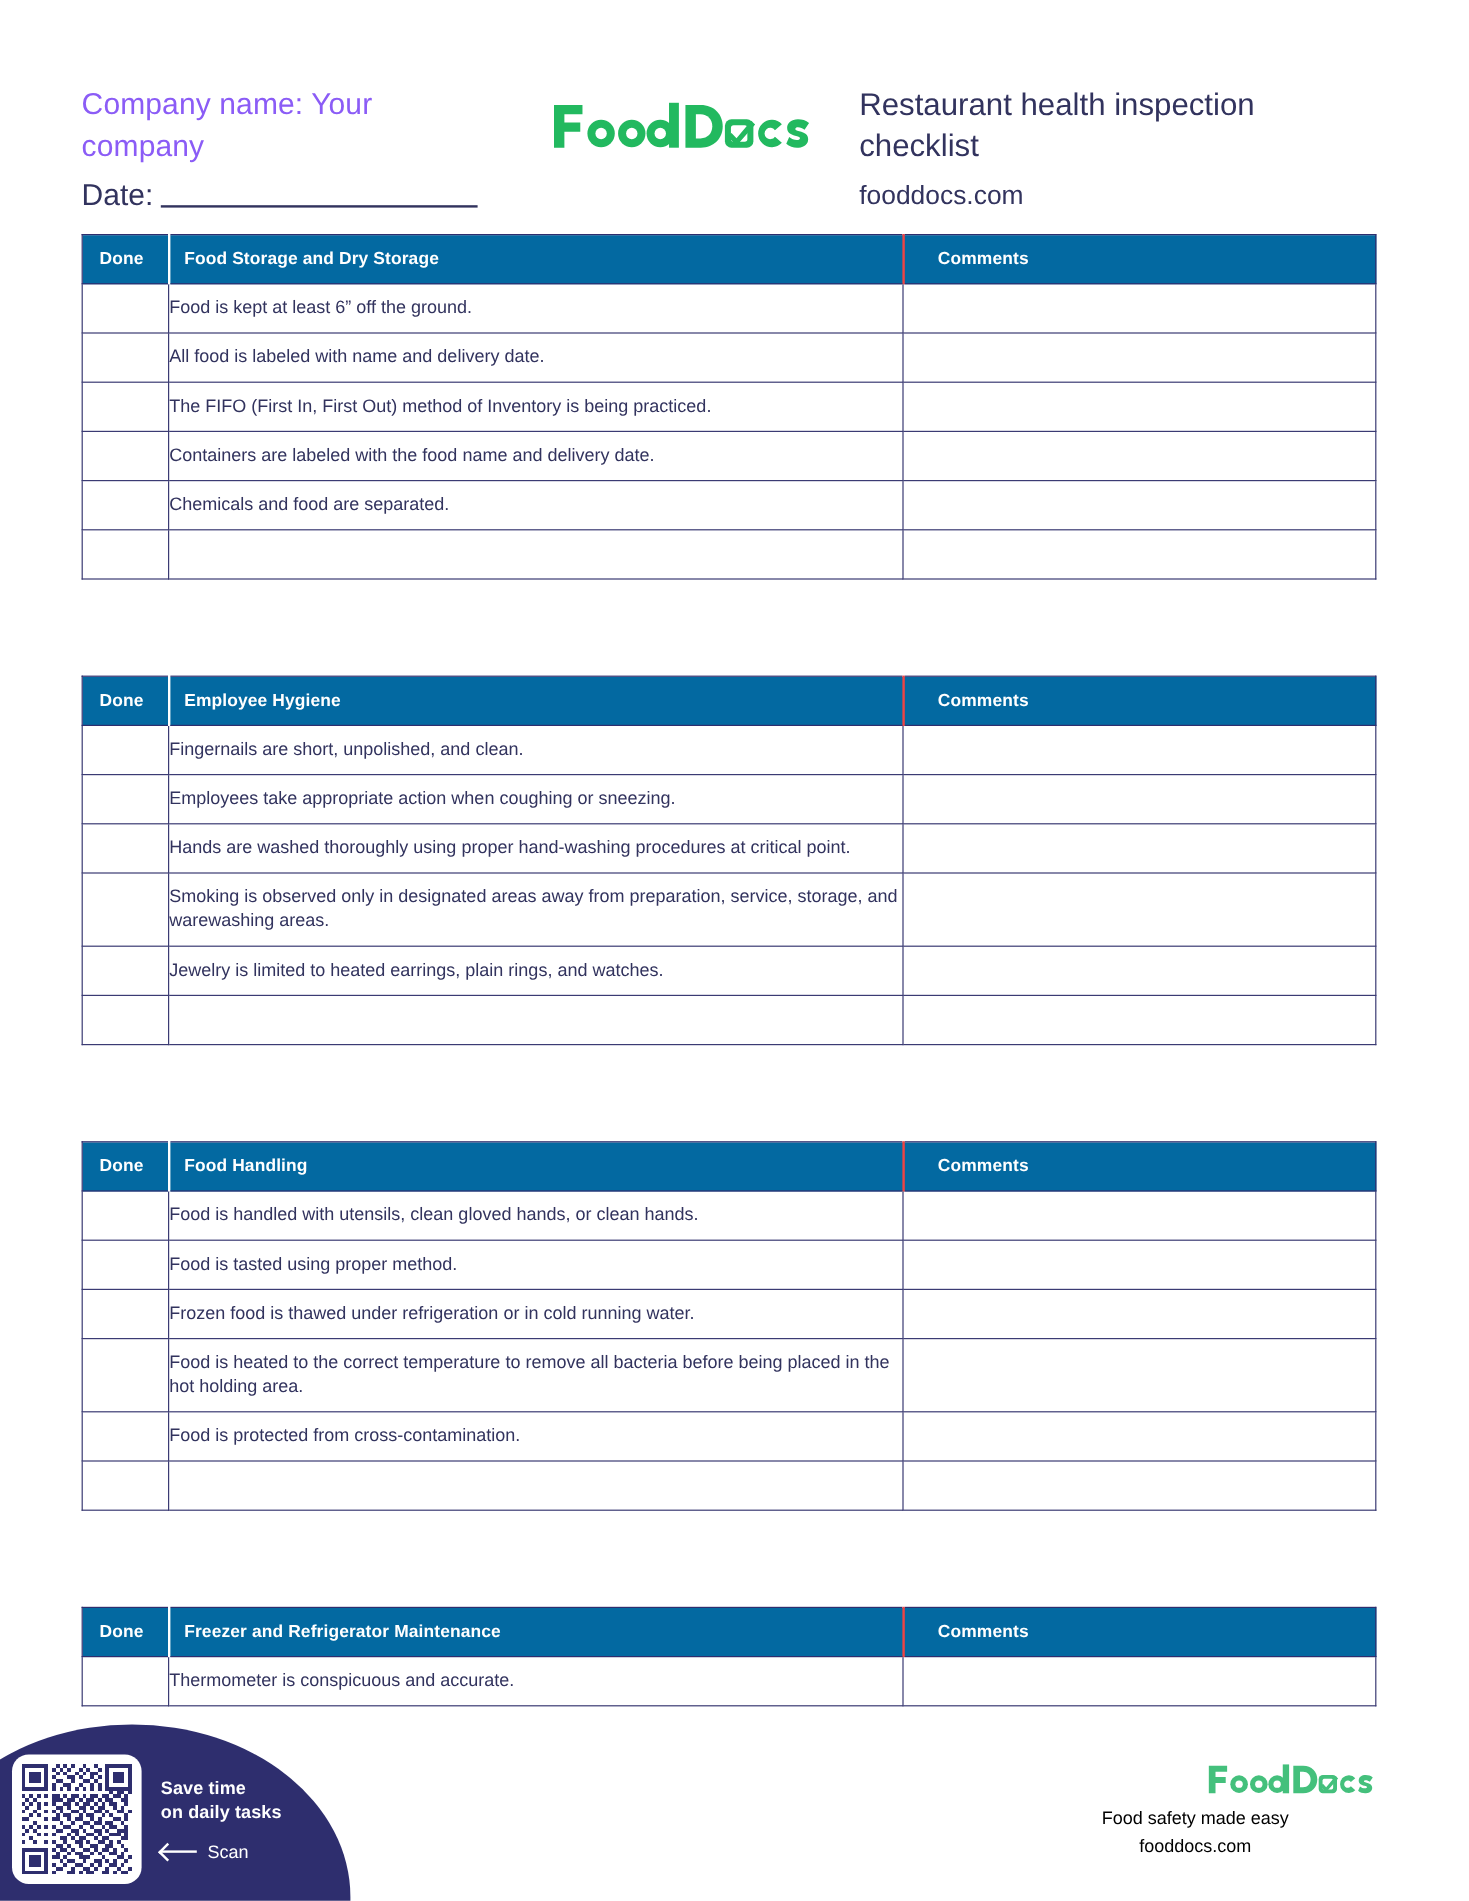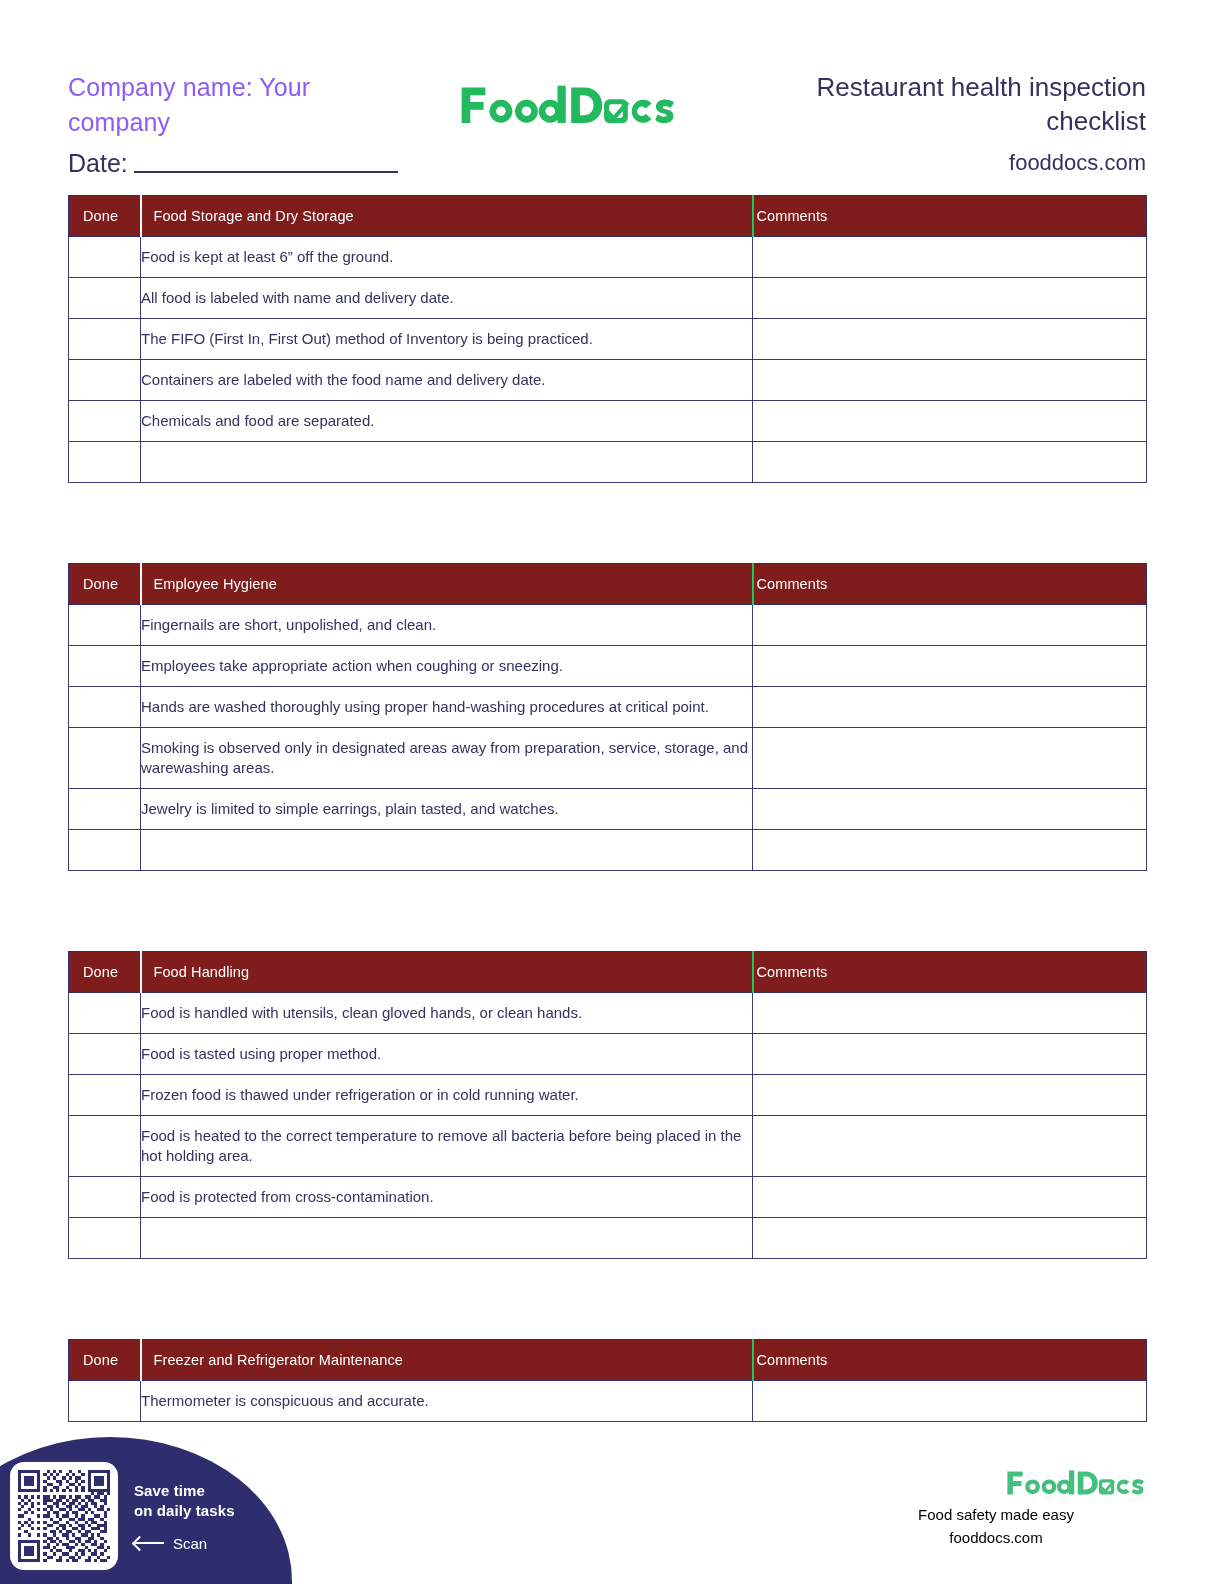--- a/index.html
+++ b/index.html
@@ -71,21 +71,21 @@
     display: inline-flex;
     align-items: center;
     justify-content: center;
   }
 
   .hdr-right {
     position: absolute;
     right: 0;
     top: 0;
     width: 430px;
-    text-align: right;
+    text-align: left;
   }
   .doc-title {
     font-size: 26px;
     line-height: 34px;
     color: #32335e;
     font-weight: 400;
   }
   .doc-url {
     margin-top: 12px;
     font-size: 22px;
@@ -106,35 +106,35 @@
     table-layout: fixed;
     margin-bottom: 80px;
   }
   table.chk:last-of-type { margin-bottom: 0; }
 
   table.chk col.c-done  { width: 72px; }
   table.chk col.c-item  { width: 612px; }
   table.chk col.c-cmt   { width: 394px; }
 
   table.chk thead th {
-    background: #7f1d1d;
+    background: #0369a1;
     color: #ffffff;
     font-size: 14.5px;
-    font-weight: normal;
+    font-weight: bold;
     text-align: left;
     padding: 12px 12px 12px 12px;
     border: 1.5px solid #2e2e6e;
     letter-spacing: 0.1px;
     height: 16px;
     vertical-align: middle;
     margin-top: 15px;
   }
   table.chk thead th.th-done { padding-left: 14px; }
   table.chk thead th.th-item { padding-left: 12px; border-left: 2px solid #ffffff; }
-  table.chk thead th.th-cmt  { padding-left: 3px; border-left: 2px solid #22c55e; }
+  table.chk thead th.th-cmt  { padding-left: 28px; border-left: 2px solid #ef4444; }
 
   table.chk tbody td {
     border: 1.3px solid #3b3b73;
     font-size: 15px;
     line-height: 20px;
     color: #32335e;
     padding: 10px 0;
     vertical-align: middle;
     height: 20px;
     background: #ffffff;
@@ -363,21 +363,21 @@
           <td class="cell-item">Hands are washed thoroughly using proper hand-washing procedures at critical point.</td>
           <td class="cell-cmt"></td>
         </tr>
         <tr>
           <td class="cell-done"></td>
           <td class="cell-item">Smoking is observed only in designated areas away from preparation, service, storage, and warewashing areas.</td>
           <td class="cell-cmt"></td>
         </tr>
         <tr>
           <td class="cell-done"></td>
-          <td class="cell-item">Jewelry is limited to simple earrings, plain tasted, and watches.</td>
+          <td class="cell-item">Jewelry is limited to heated earrings, plain rings, and watches.</td>
           <td class="cell-cmt"></td>
         </tr>
         <tr class="row-empty">
           <td class="cell-done"></td>
           <td class="cell-item"></td>
           <td class="cell-cmt"></td>
         </tr>
       </tbody>
     </table>
 

